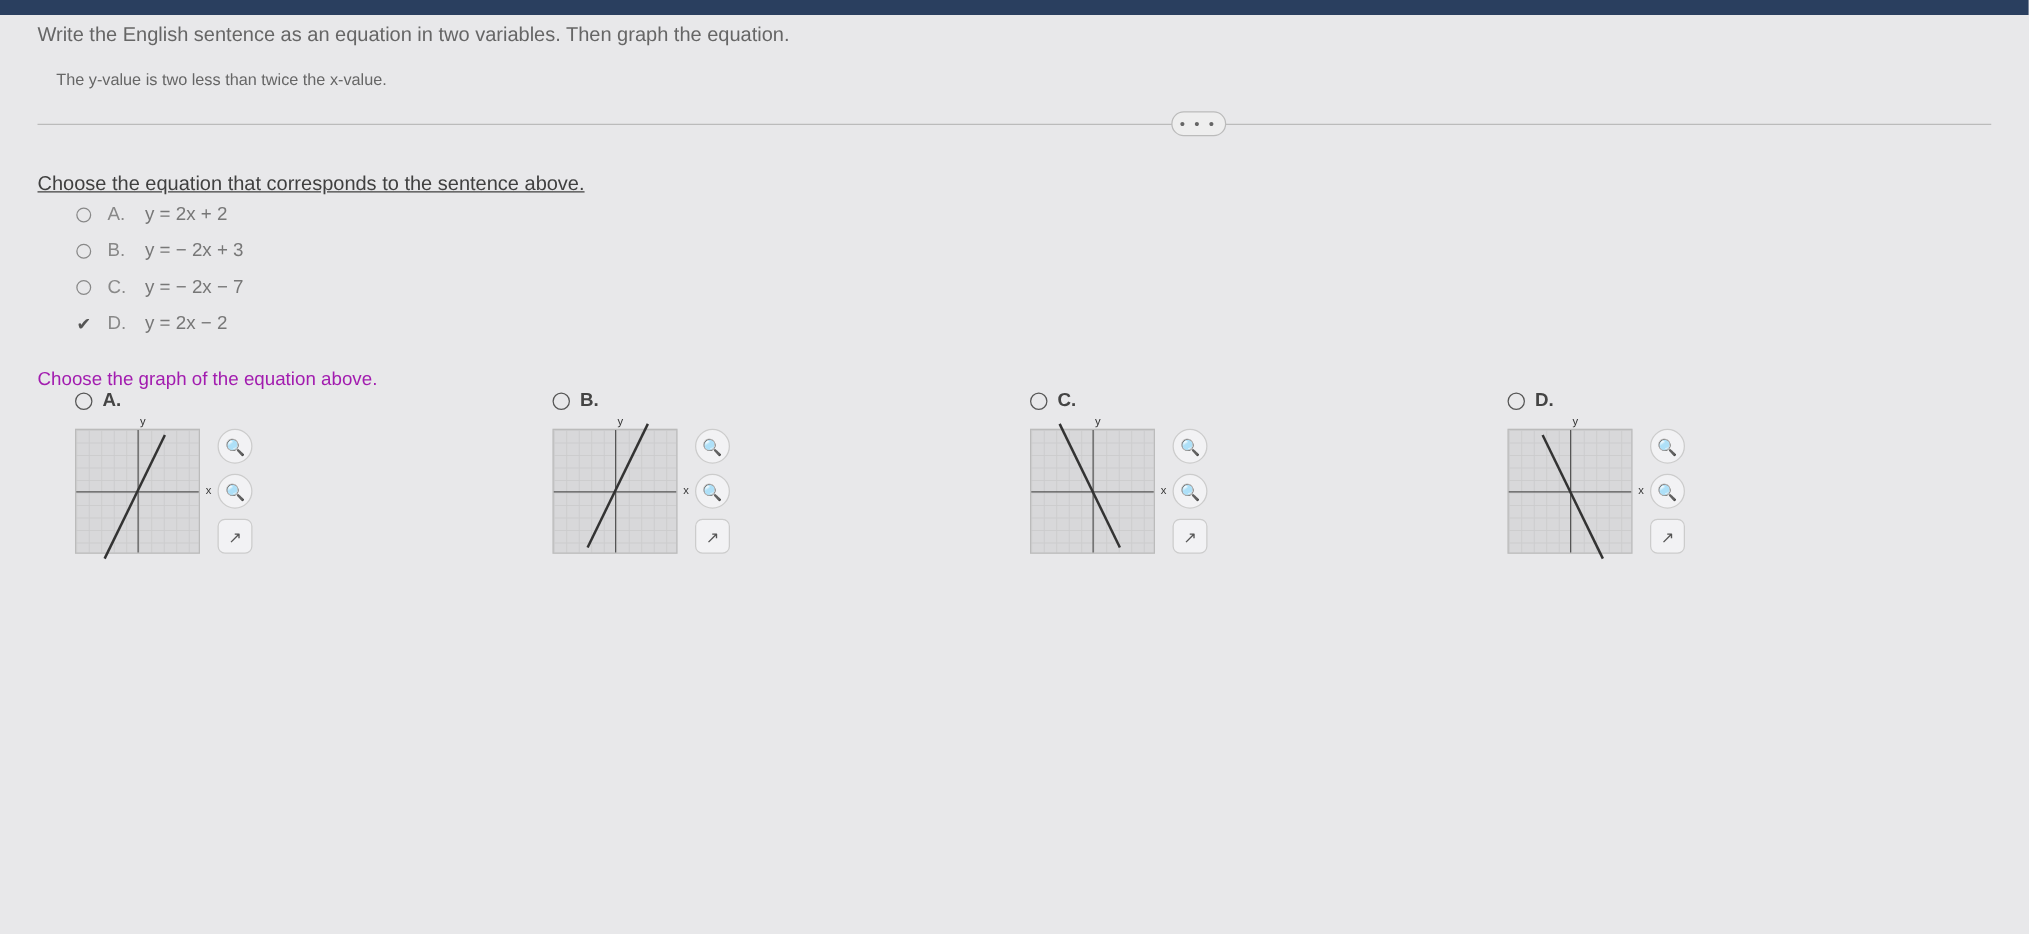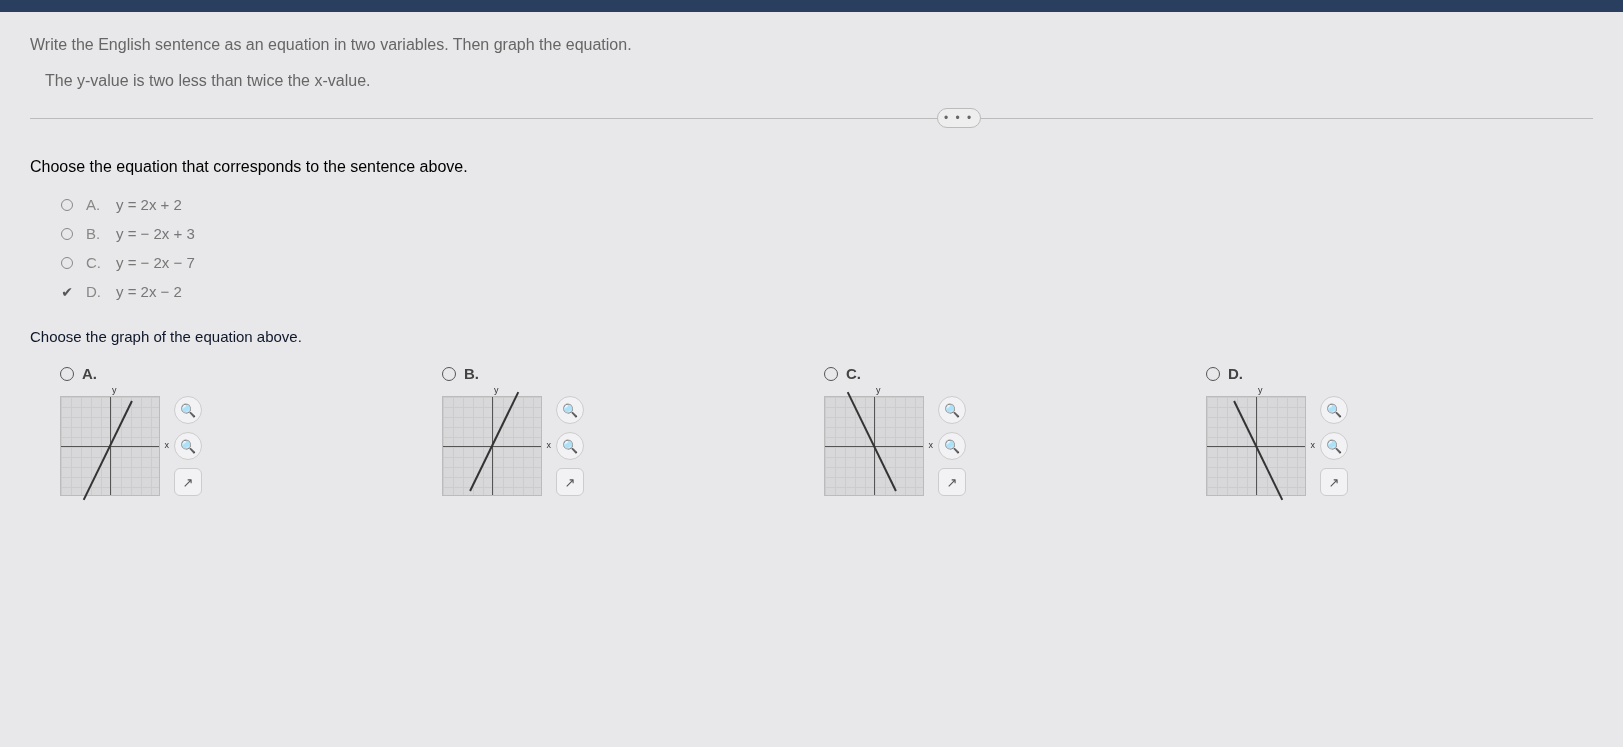--- a/index.html
+++ b/index.html
@@ -9,30 +9,30 @@
       width: 1623px;
       height: 747px;
       overflow: hidden;
       position: relative;
     }
     .top-bar {
       height: 12px;
       background: #2a3f5f;
     }
     .content {
-      padding: 24px 30px;
+      padding: 8px 30px;
       color: #555;
     }
     .instruction {
       font-size: 16px;
       color: #666;
       margin-bottom: 18px;
     }
     .sentence {
-      font-size: 16px;
+      font-size: 13px;
       color: #666;
       margin-bottom: 18px;
       padding-left: 15px;
     }
     .divider-row {
       position: relative;
       height: 20px;
       margin: 8px 0 30px 0;
     }
     .divider-line {
@@ -53,22 +53,23 @@
       display: flex;
       align-items: center;
       justify-content: center;
       font-size: 12px;
       color: #666;
       cursor: pointer;
       letter-spacing: 2px;
     }
     .prompt {
       font-size: 16px;
-      color: #000000;
-      margin-bottom: 20px;
+      color: #404040;
+      margin-bottom: 6px;
+      text-decoration: underline;
     }
     .choices-eq {
       padding-left: 30px;
       margin-bottom: 28px;
     }
     .choice-eq {
       display: flex;
       align-items: center;
       gap: 12px;
       margin-bottom: 12px;
@@ -92,22 +93,21 @@
     .choice-eq .selected-mark {
       font-size: 14px;
       color: #555;
     }
     .choice-eq .letter {
       min-width: 18px;
       color: #888;
     }
     .graph-prompt {
       font-size: 15px;
-      color: #0f172a;
-      margin-bottom: 20px;
+      color: #a21caf;
     }
     .graph-row {
       display: flex;
       gap: 240px;
       padding-left: 30px;
     }
     .graph-choice {
       display: flex;
       flex-direction: column;
     }

